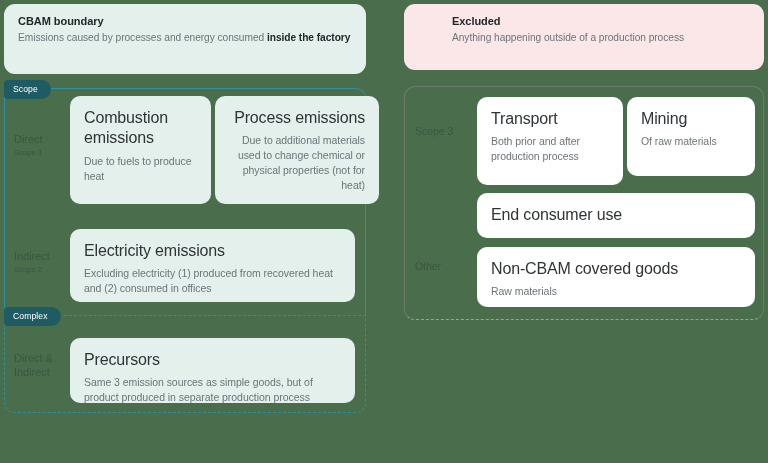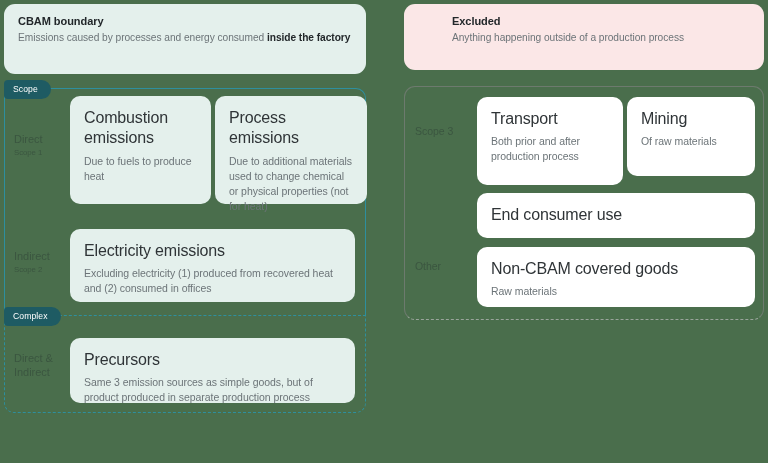--- a/index.html
+++ b/index.html
@@ -139,21 +139,21 @@
 
   
   #card-combustion {
     position: absolute;
     left: 66px; top: 8px;
     width: 141px; height: 108px;
   }
   #card-process {
     position: absolute;
     left: 211px; top: 8px;
-    width: 152px; height: 108px;
+    width: 164px; height: 108px; text-align: right;
   }
   #card-electricity {
     position: absolute;
     left: 66px; top: 141px;
     width: 285px; height: 73px;
   }
   #card-precursors {
     position: absolute;
     left: 66px; top: 250px;
     width: 285px; height: 65px;

